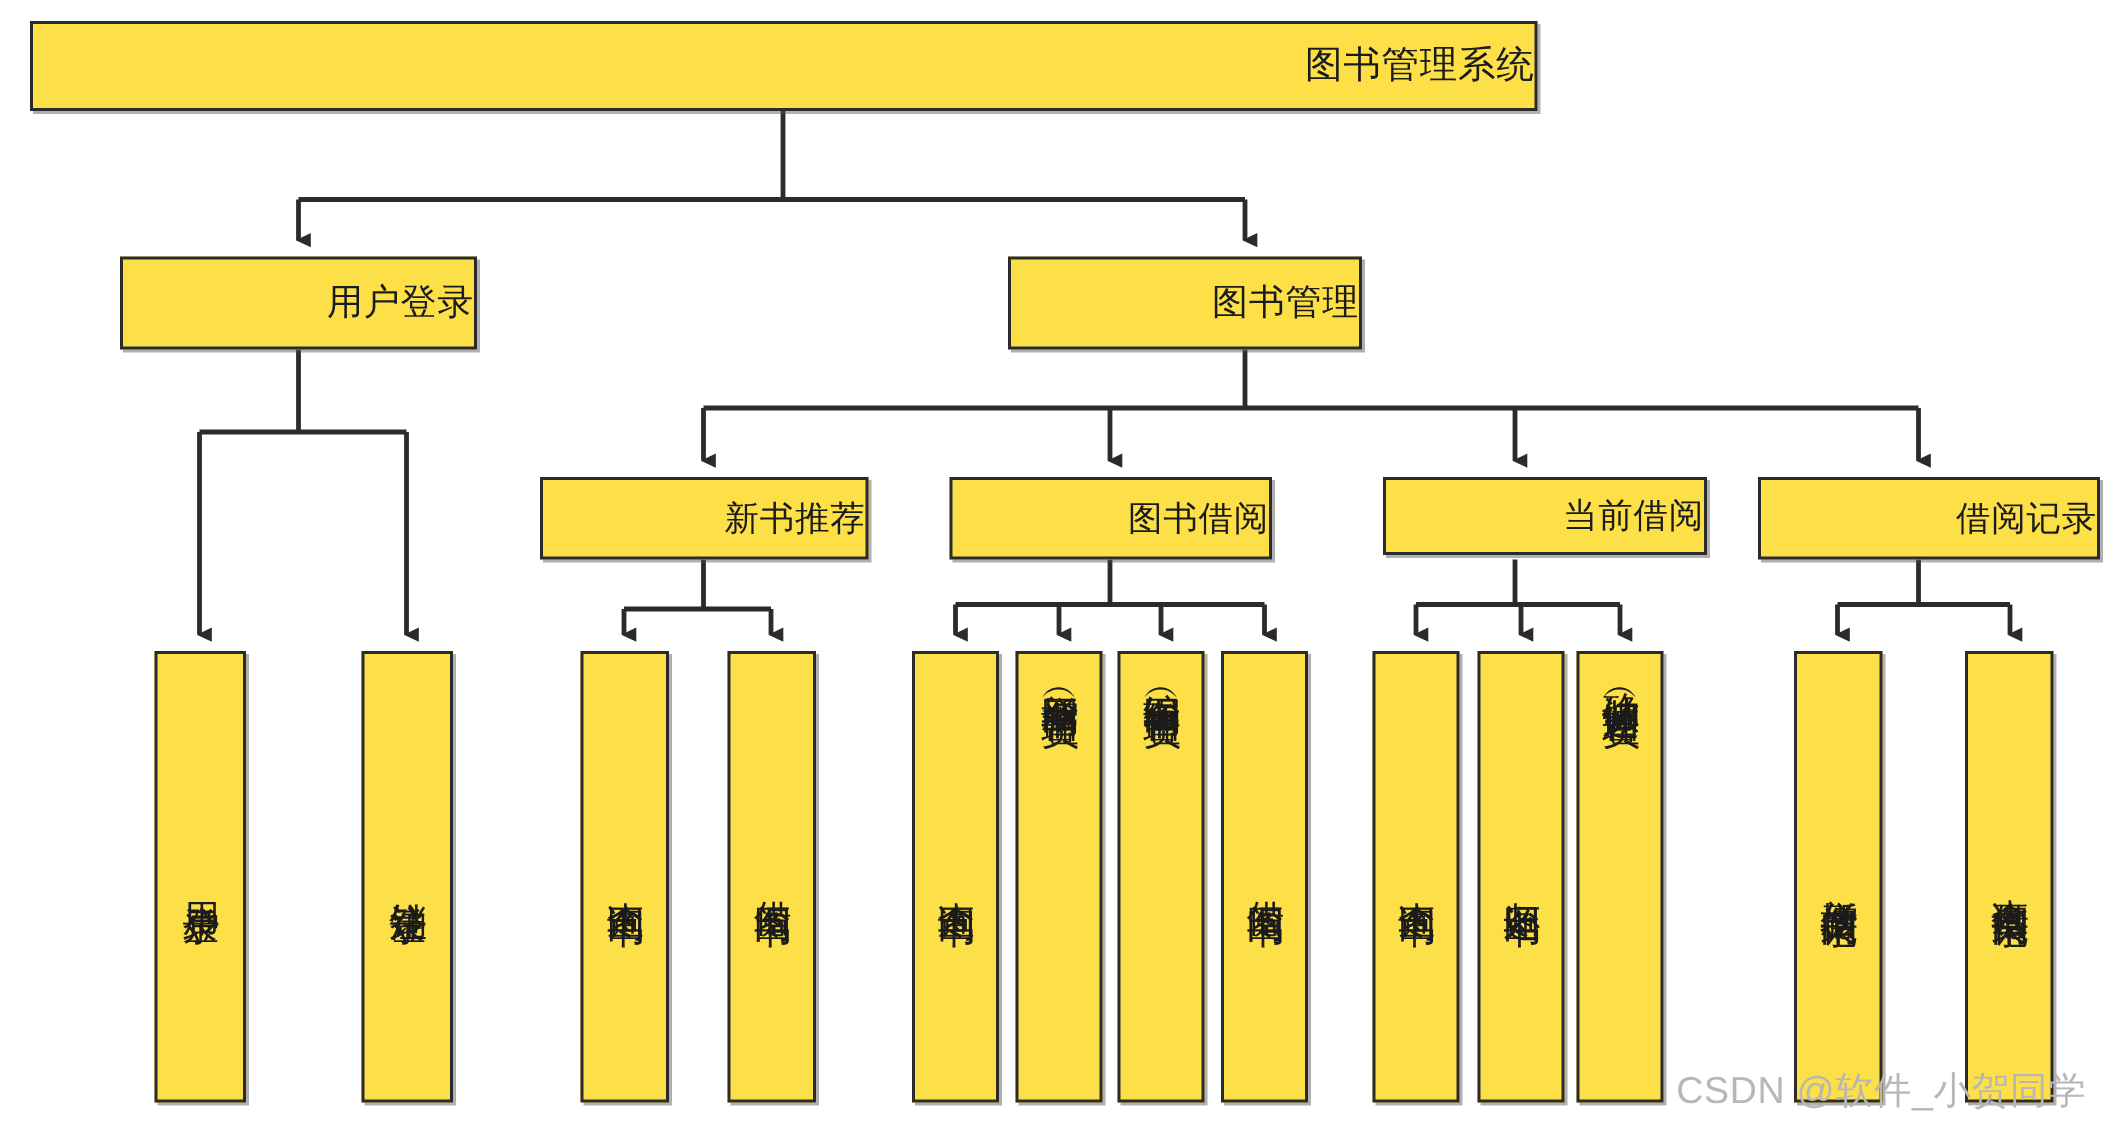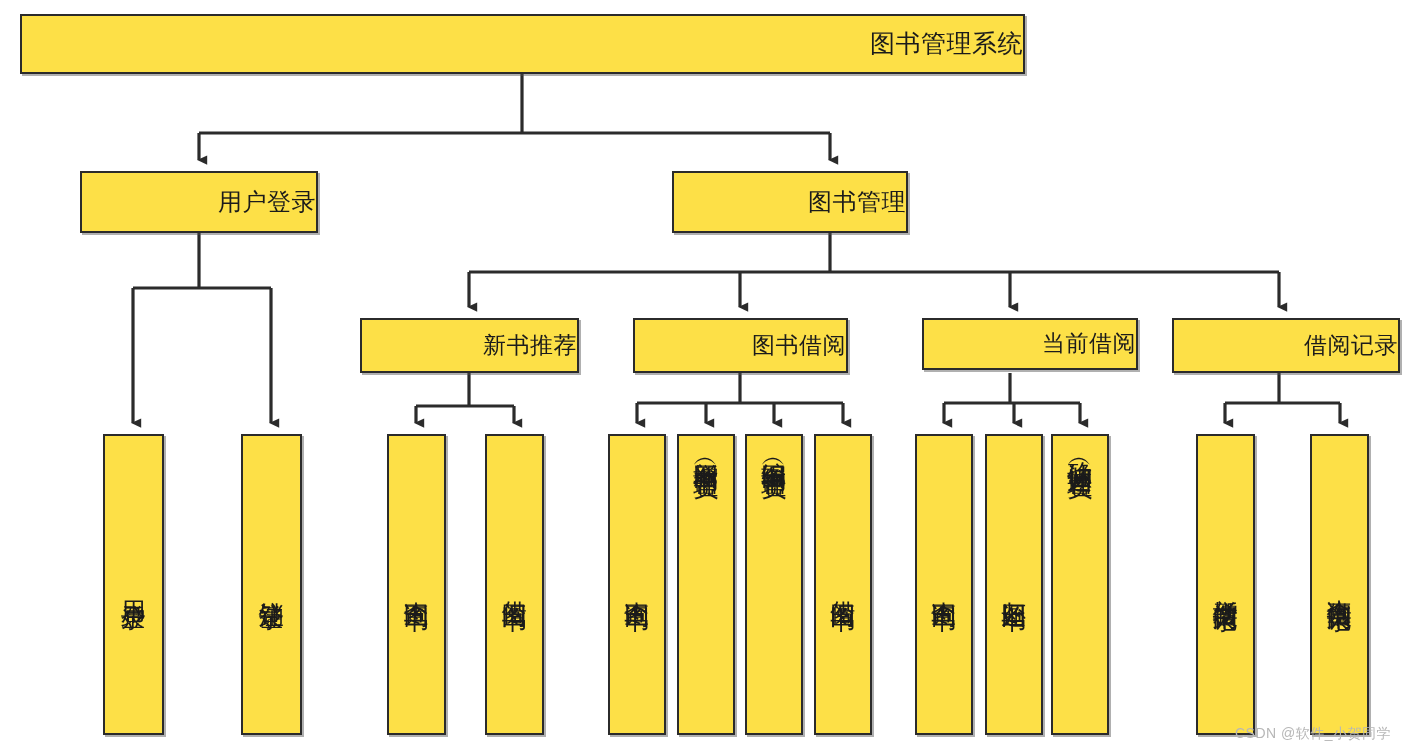--- a/index.html
+++ b/index.html
@@ -57,21 +57,21 @@
     white-space: nowrap;
     margin: 0 auto;
   }
   .node.leaf.center { align-items: center; }
   .node.leaf.topalign { align-items: flex-start; }
   .node.leaf.topalign .label { margin-top: 6px; }
   #watermark {
     position: absolute;
     right: 14px;
     bottom: 4px;
-    font-size: 14px;
+    font-size: 25px;
     color: #b7b7b7;
     letter-spacing: 0.5px;
     white-space: nowrap;
   }
 </style>
 </head>
 <body>
 
 <div id="canvas">
 

